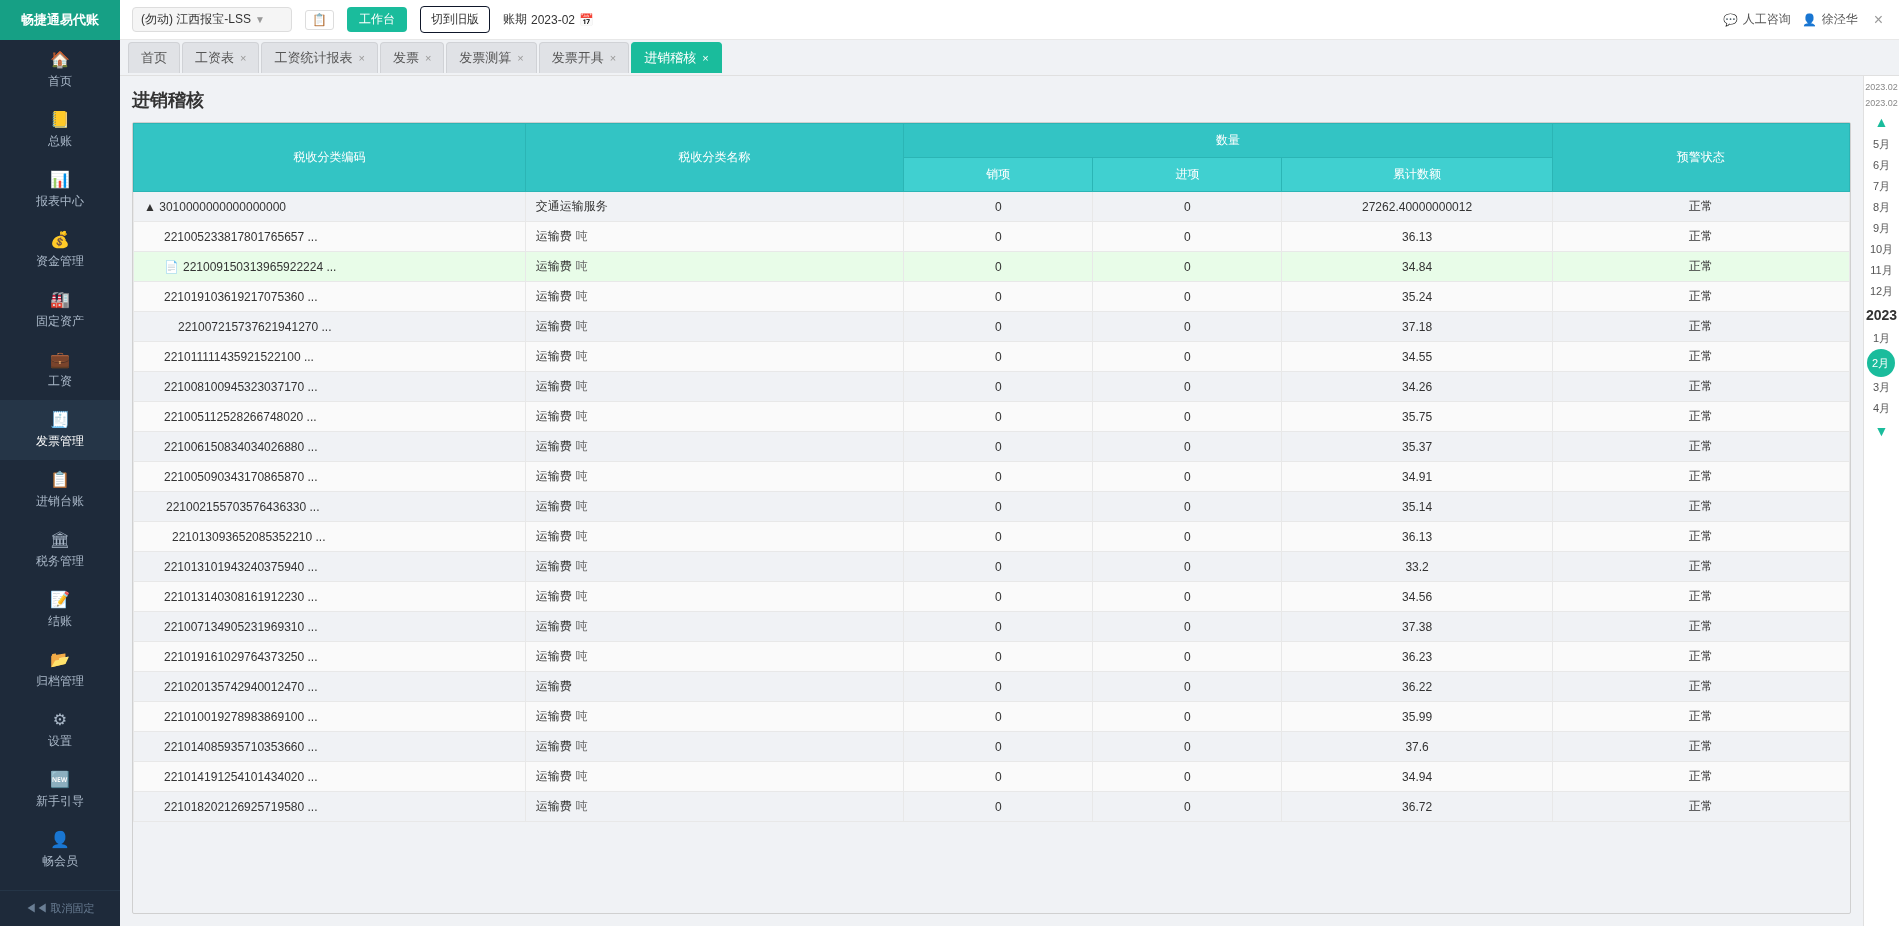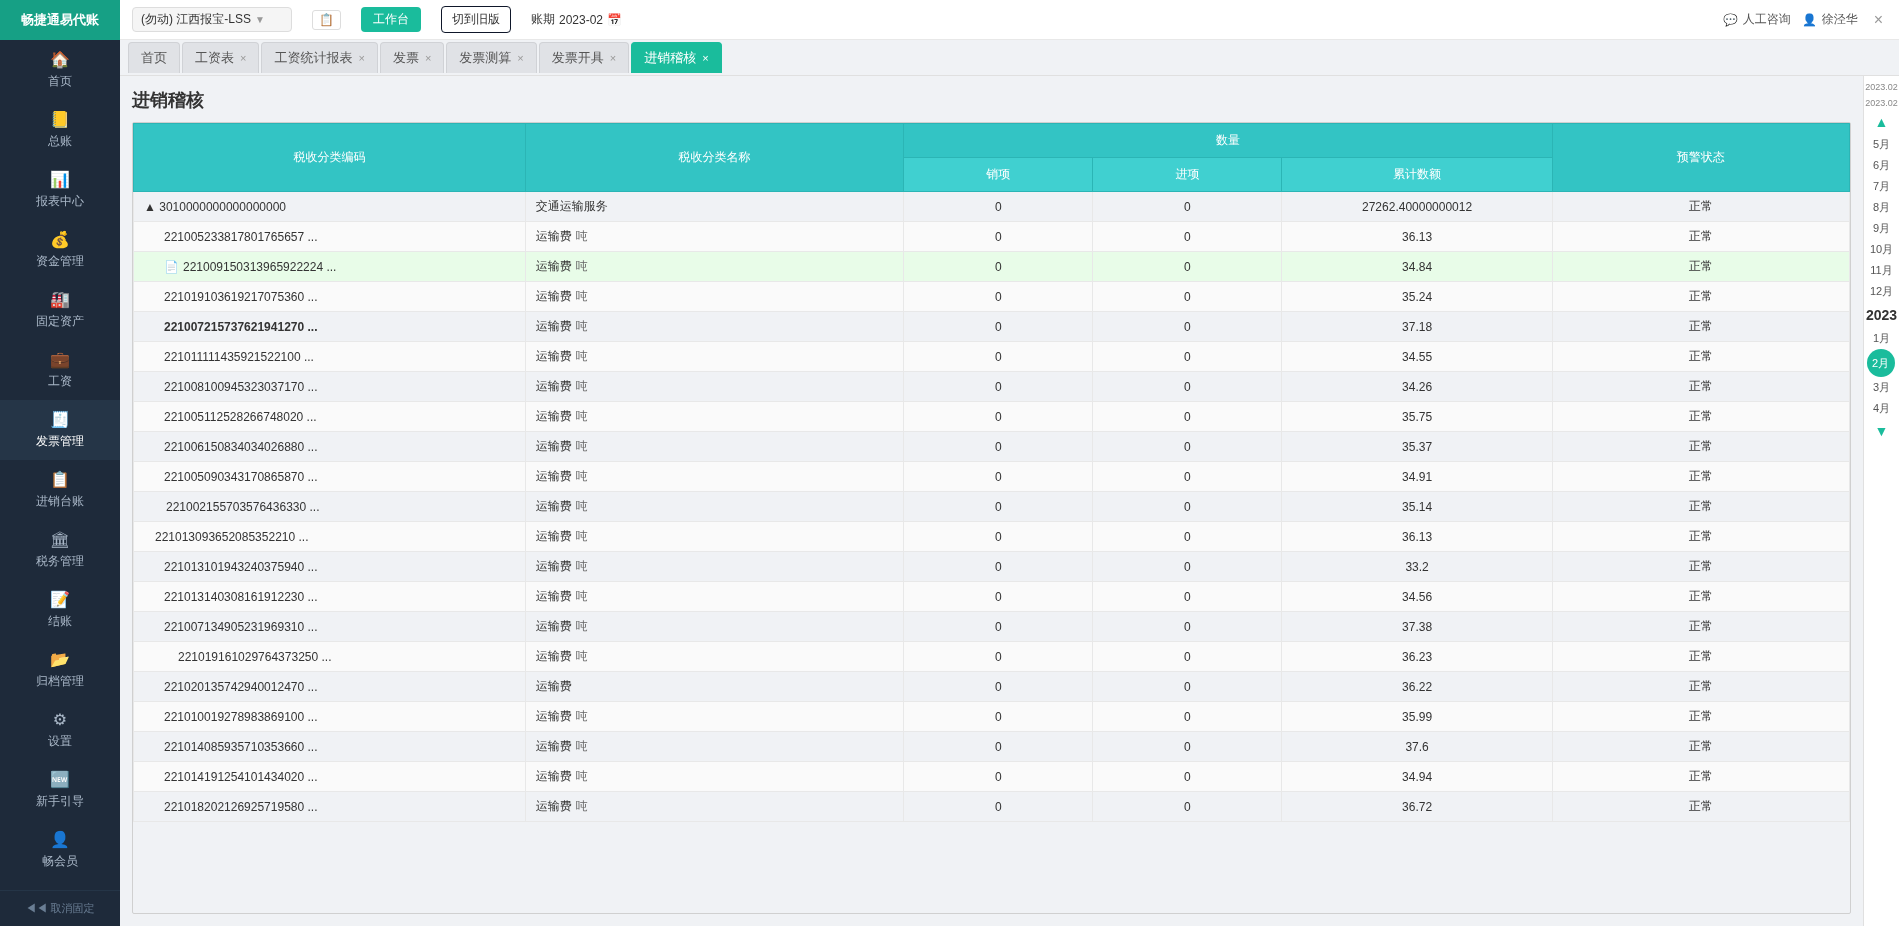--- a/index.html
+++ b/index.html
@@ -60,21 +60,21 @@
     }
 
     
     .top-bar {
       background: #fff;
       border-bottom: 1px solid #e8e8e8;
       height: 40px;
       display: flex;
       align-items: center;
       padding: 0 12px;
-      gap: 20px;
+      gap: 13px;
       flex-shrink: 0;
     }
     .company-selector {
       display: flex;
       align-items: center;
       gap: 4px;
       background: #f5f5f5;
       border: 1px solid #ddd;
       border-radius: 4px;
       padding: 3px 8px;
@@ -508,21 +508,21 @@
       </tr>
               <tr>
         <td class="text-left" style="padding-left:30px;">221019103619217075360 ...</td>
         <td class="text-left">运输费<span style="color:#666; margin-left:4px;">吨</span></td>
         <td>0</td>
         <td>0</td>
         <td>35.24</td>
         <td>正常</td>
       </tr>
               <tr>
-        <td class="text-left" style="padding-left:30px;font-weight:bold;">221007215737621941270 ...</td>
+        <td class="text-left" style="padding-left:44px;">221007215737621941270 ...</td>
         <td class="text-left">运输费<span style="color:#666; margin-left:4px;">吨</span></td>
         <td>0</td>
         <td>0</td>
         <td>37.18</td>
         <td>正常</td>
       </tr>
               <tr>
         <td class="text-left" style="padding-left:30px;">221011111435921522100 ...</td>
         <td class="text-left">运输费<span style="color:#666; margin-left:4px;">吨</span></td>
         <td>0</td>
@@ -564,21 +564,21 @@
       </tr>
               <tr>
         <td class="text-left" style="padding-left:32px;">221002155703576436330 ...</td>
         <td class="text-left">运输费<span style="color:#666; margin-left:4px;">吨</span></td>
         <td>0</td>
         <td>0</td>
         <td>35.14</td>
         <td>正常</td>
       </tr>
               <tr>
-        <td class="text-left" style="padding-left:21px;">221013093652085352210 ...</td>
+        <td class="text-left" style="padding-left:38px;">221013093652085352210 ...</td>
         <td class="text-left">运输费<span style="color:#666; margin-left:4px;">吨</span></td>
         <td>0</td>
         <td>0</td>
         <td>36.13</td>
         <td>正常</td>
       </tr>
               <tr>
         <td class="text-left" style="padding-left:30px;">221013101943240375940 ...</td>
         <td class="text-left">运输费<span style="color:#666; margin-left:4px;">吨</span></td>
         <td>0</td>
@@ -596,21 +596,21 @@
       </tr>
               <tr>
         <td class="text-left" style="padding-left:30px;">221007134905231969310 ...</td>
         <td class="text-left">运输费<span style="color:#666; margin-left:4px;">吨</span></td>
         <td>0</td>
         <td>0</td>
         <td>37.38</td>
         <td>正常</td>
       </tr>
               <tr>
-        <td class="text-left" style="padding-left:44px;">221019161029764373250 ...</td>
+        <td class="text-left" style="padding-left:30px;">221019161029764373250 ...</td>
         <td class="text-left">运输费<span style="color:#666; margin-left:4px;">吨</span></td>
         <td>0</td>
         <td>0</td>
         <td>36.23</td>
         <td>正常</td>
       </tr>
               <tr>
         <td class="text-left" style="padding-left:30px;">221020135742940012470 ...</td>
         <td class="text-left">运输费</td>
         <td>0</td>

